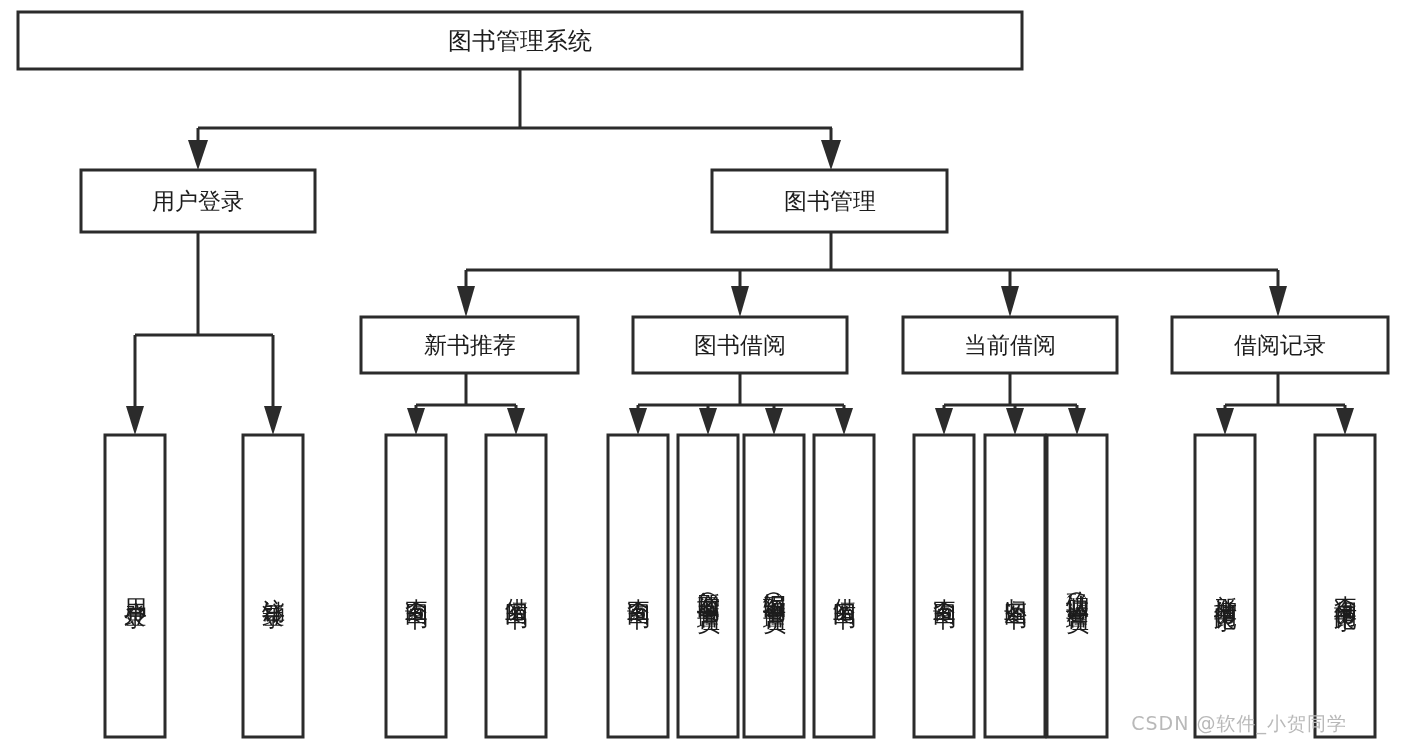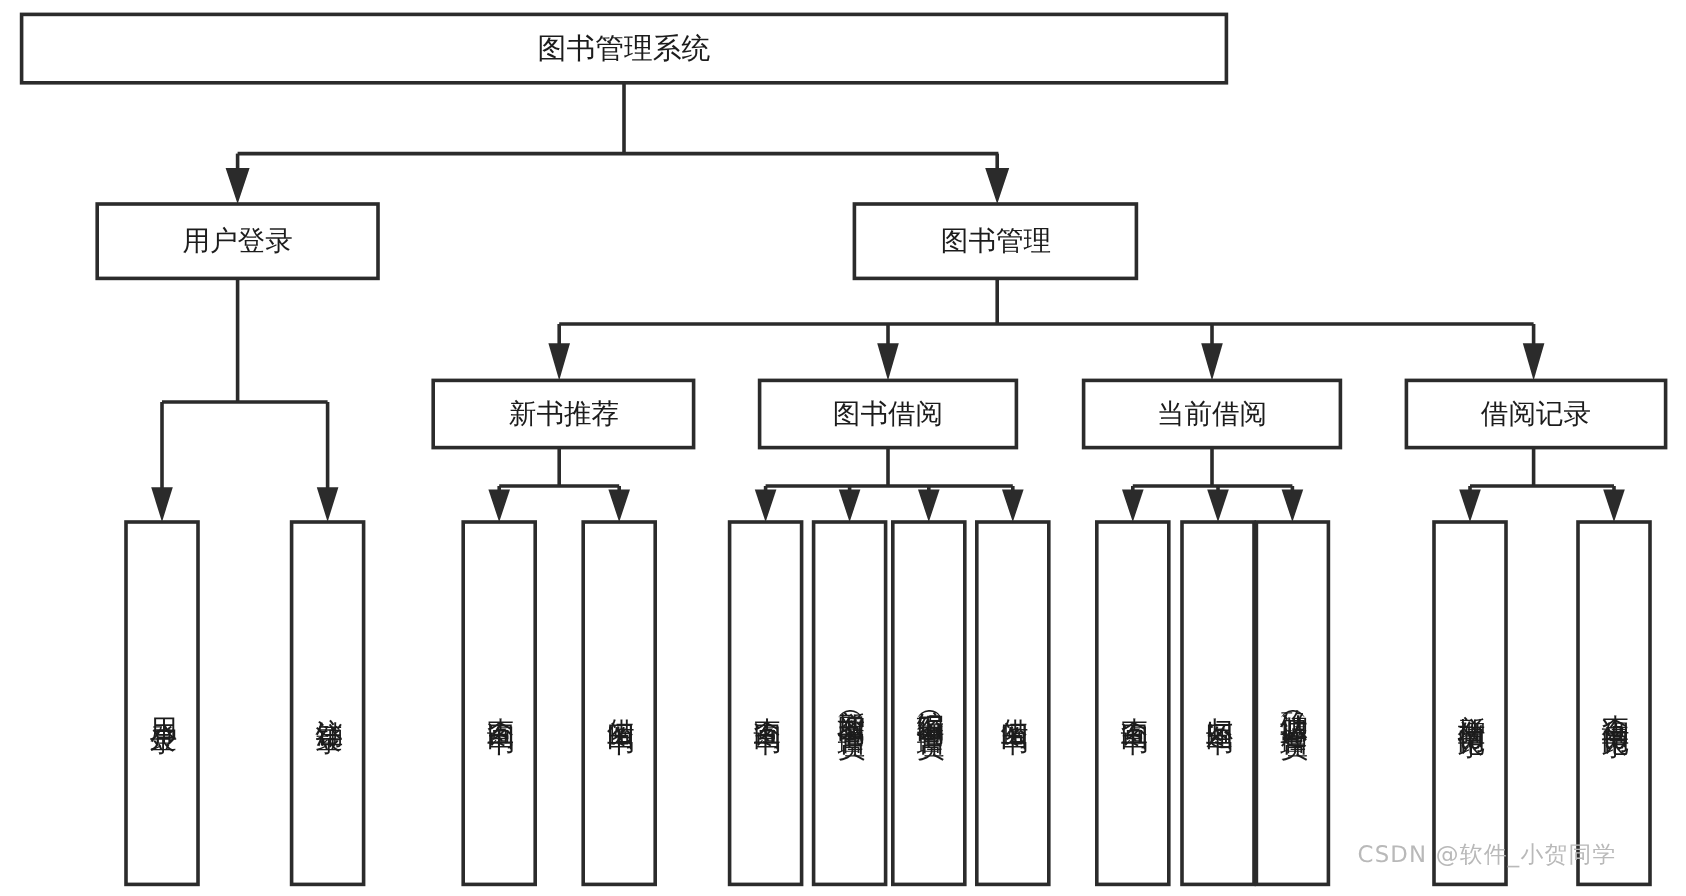--- a/index.html
+++ b/index.html
@@ -63,21 +63,21 @@
     font-family: "DejaVu Sans", "Liberation Sans", sans-serif;
     font-size: 23px;
     color: #1c1c1c;
     line-height: 1.12;
     letter-spacing: 3px;
     white-space: nowrap;
   }
   .watermark {
     position: absolute;
     right: 14px;
-    bottom: 22px;
+    bottom: 10px;
     font-family: "DejaVu Sans", "Liberation Sans", sans-serif;
     font-size: 19px;
     color: #b9b9b9;
     letter-spacing: 1px;
     white-space: nowrap;
   }
 </style>
 </head>
 <body>
 

